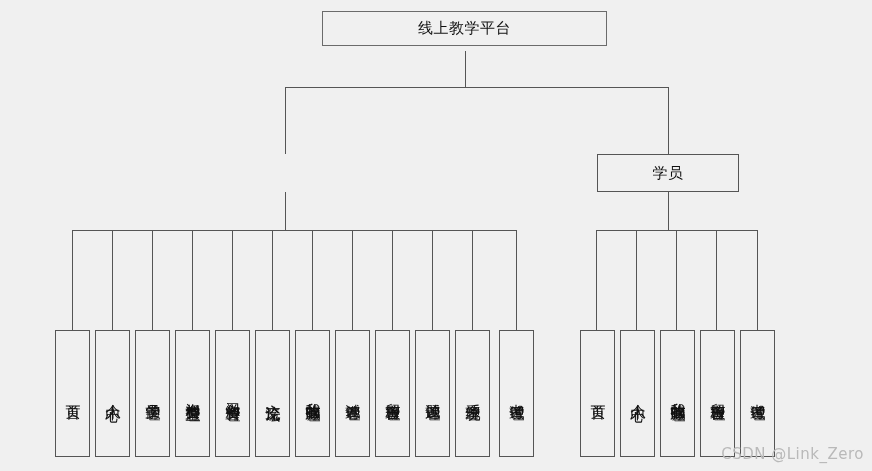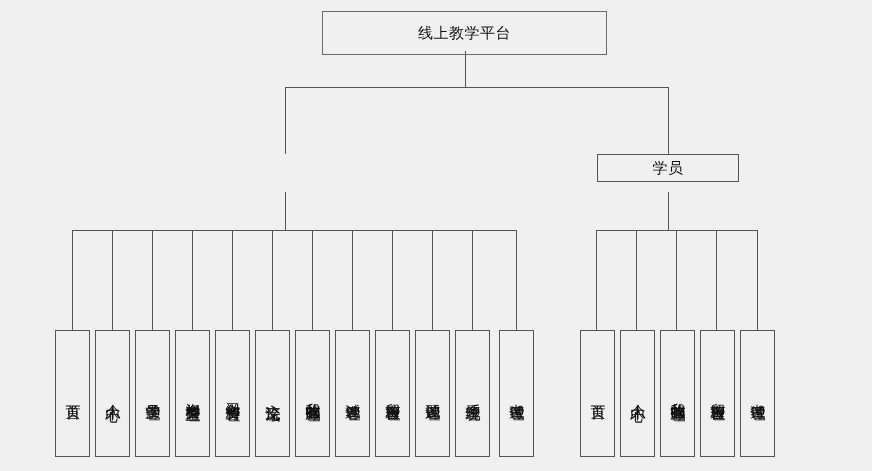--- a/index.html
+++ b/index.html
@@ -65,34 +65,34 @@
     letter-spacing: 0.5px;
     user-select: none;
     white-space: nowrap;
   }
 </style>
 </head>
 <body>
 
 <div id="diagram">
 
-  <div class="node root" style="left:322px; top:11px; width:285px; height:44px;">
+  <div class="node root" style="left:322px; top:11px; width:285px; height:35px;">
     <span class="node-label">线上教学平台</span>
   </div>
 
   <div class="connector v" style="left:465px; top:51px; height:37px;"></div>
 
   <div class="connector h" style="left:285px; top:87px; width:384px;"></div>
 
   <div class="connector v" style="left:285px; top:87px; height:67px;"></div>
 
   <div class="connector v" style="left:668px; top:87px; height:67px;"></div>
 
 
-  <div class="node level2" style="left:597px; top:154px; width:142px; height:28px;">
+  <div class="node level2" style="left:597px; top:154px; width:142px; height:38px;">
     <span class="node-label">学员</span>
   </div>
 
   <div class="connector v" style="left:285px; top:192px; height:38px;"></div>
   <div class="connector h" style="left:72px; top:230px; width:444px;"></div>
 
   <div class="connector v" style="left:72px;  top:230px; height:100px;"></div>
   <div class="connector v" style="left:112px; top:230px; height:100px;"></div>
   <div class="connector v" style="left:152px; top:230px; height:100px;"></div>
   <div class="connector v" style="left:192px; top:230px; height:100px;"></div>
@@ -160,14 +160,15 @@
   <div class="node leaf" style="left:660px; top:330px; width:35px; height:127px;">
     <span class="node-label">我的收藏管理</span>
   </div>
   <div class="node leaf" style="left:700px; top:330px; width:35px; height:127px;">
     <span class="node-label">留言板管理</span>
   </div>
   <div class="node leaf" style="left:740px; top:330px; width:35px; height:127px;">
     <span class="node-label">考试管理</span>
   </div>
 
+  <div class="watermark">CSDN @Link_Zero</div>
 
 </div>
 
 </body></html>

